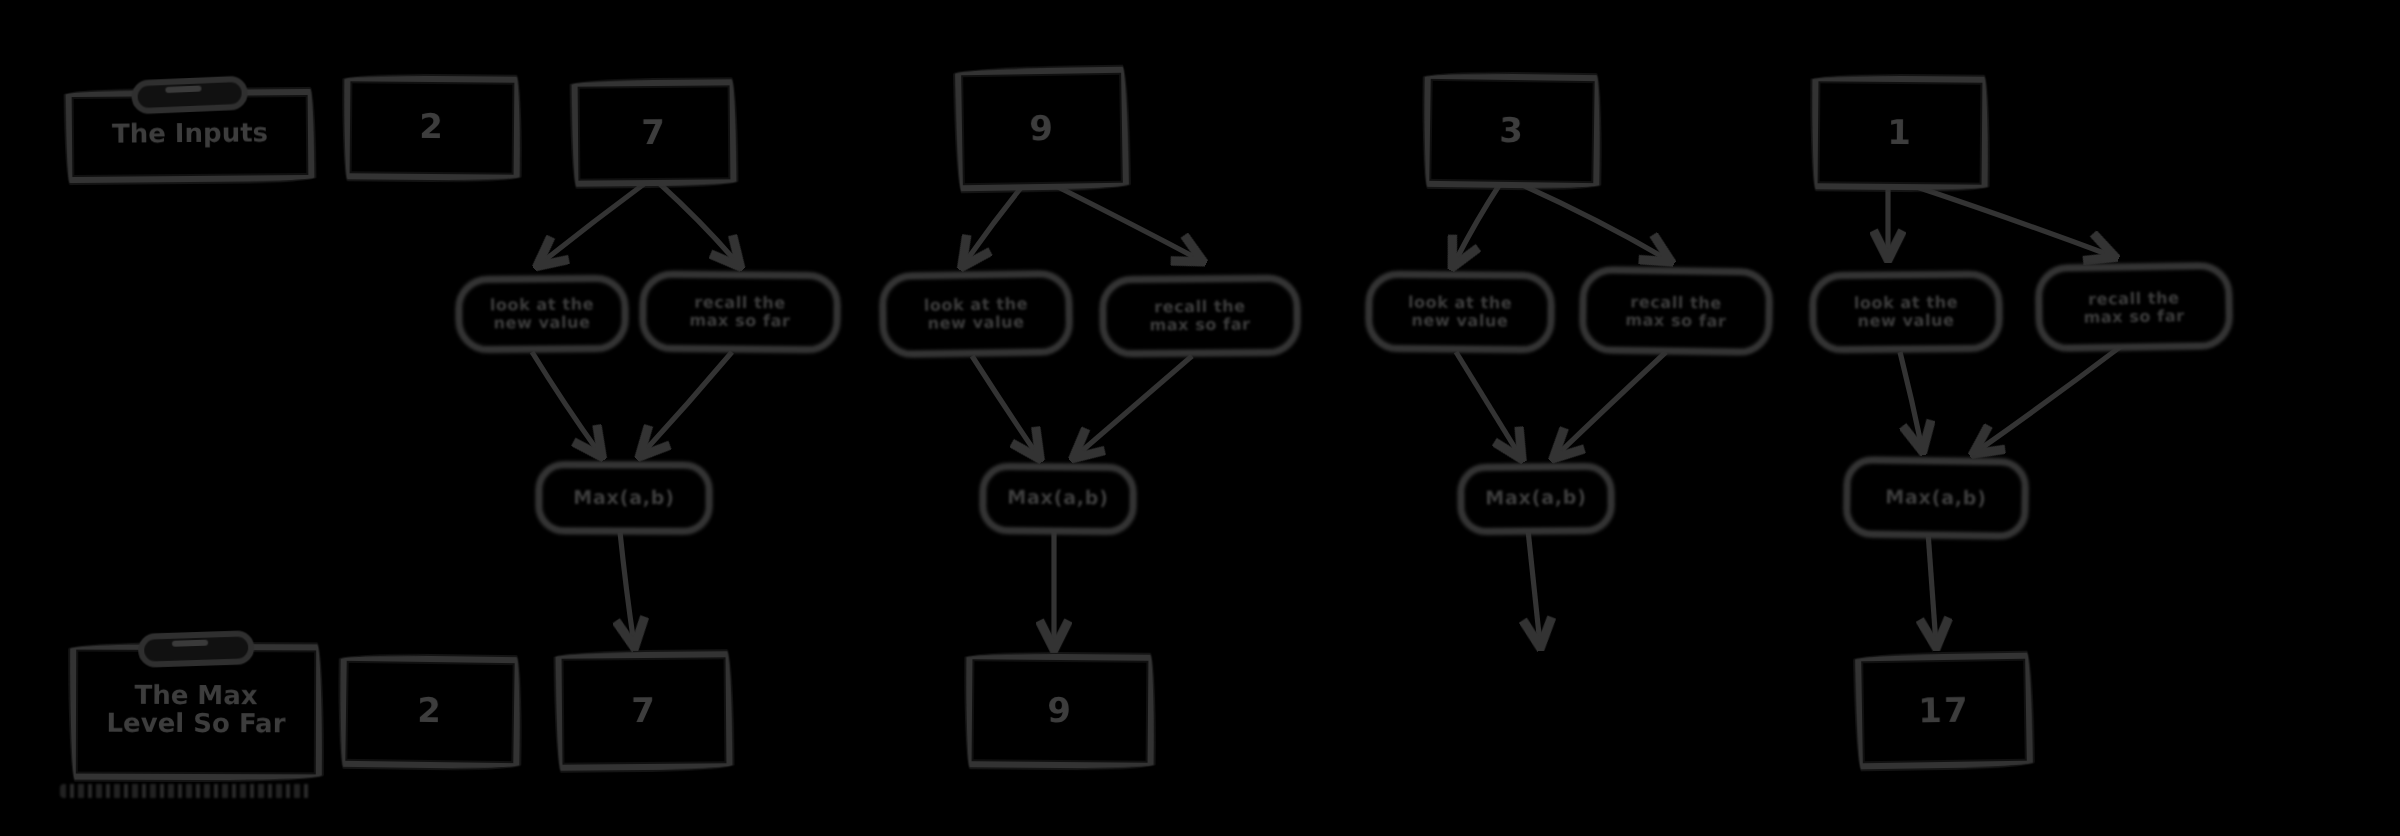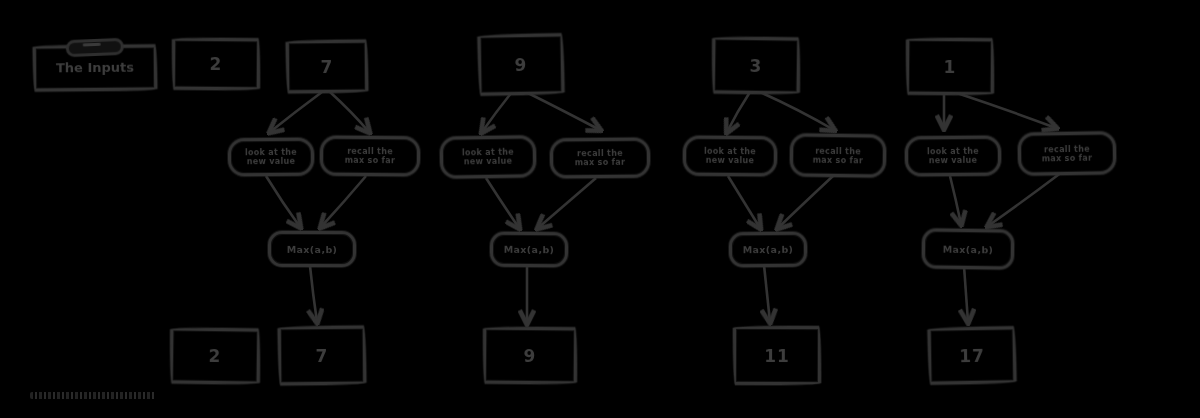--- a/index.html
+++ b/index.html
@@ -140,32 +140,34 @@
     <span>new value</span>
   </div>
   <div class="box roundbox r-c" style="left:1018px;top:132px;width:92px;height:37px;">
     <span>recall the</span>
     <span>max so far</span>
   </div>
   <div class="box opbox r-d" style="left:922px;top:229px;width:86px;height:34px;">
     <span>Max(a,b)</span>
   </div>
 
+  <div class="box labelbox r-e" style="left:35px;top:322px;width:120px;height:62px;">
+    <div class="clip"></div>
+    <span>The Max</span>
+    <span>Level So Far</span>
+  </div>
 
   <div class="box numbox r-d" style="left:170px;top:328px;width:84px;height:50px;">
     <span>2</span>
   </div>
   <div class="box numbox r-a" style="left:278px;top:326px;width:82px;height:53px;">
     <span>7</span>
   </div>
   <div class="box numbox r-b" style="left:483px;top:327px;width:88px;height:51px;">
     <span>9</span>
   </div>
-  <div class="box numbox r-e" style="left:733px;top:326px;width:82px;height:53px;">
-    <span>11</span>
-  </div>
   <div class="box numbox r-c" style="left:928px;top:327px;width:82px;height:51px;">
     <span>17</span>
   </div>
 
   <div class="smudge"></div>
 
 </div>
 
 </body></html>

